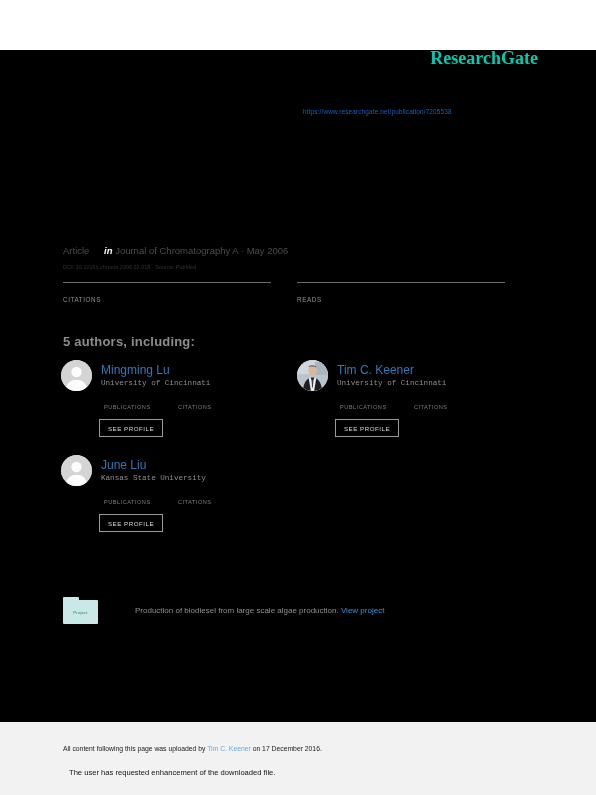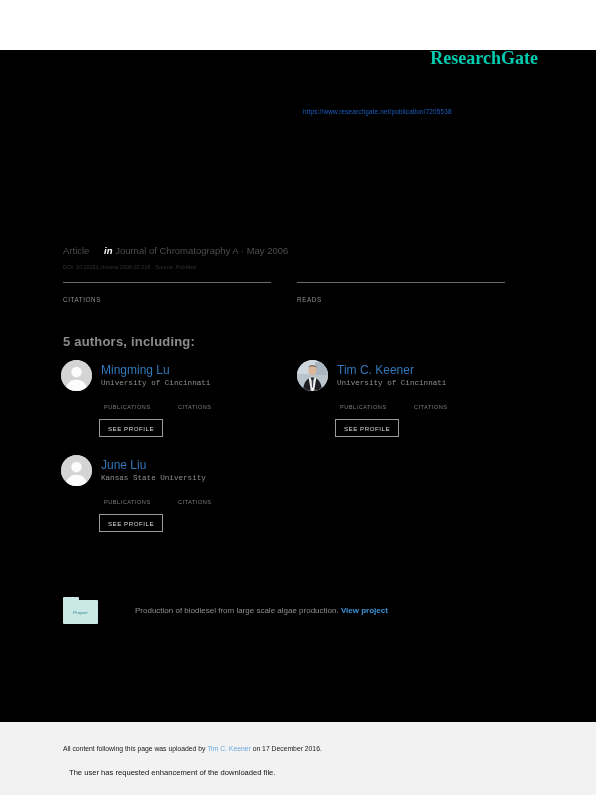--- a/index.html
+++ b/index.html
@@ -254,21 +254,21 @@
   .project-text {
     position: absolute;
     top: 9px;
     left: 72px;
     font-size: 8px;
     color: #8f8f8f;
     white-space: nowrap;
   }
   .project-link {
     color: #3d93d6;
-    font-weight: bold;
+    font-weight: normal;
     text-decoration: none;
     cursor: pointer;
   }
 
   
   .footer-line1 {
     position: absolute;
     top: 745px;
     left: 63px;
     font-size: 6.8px;

